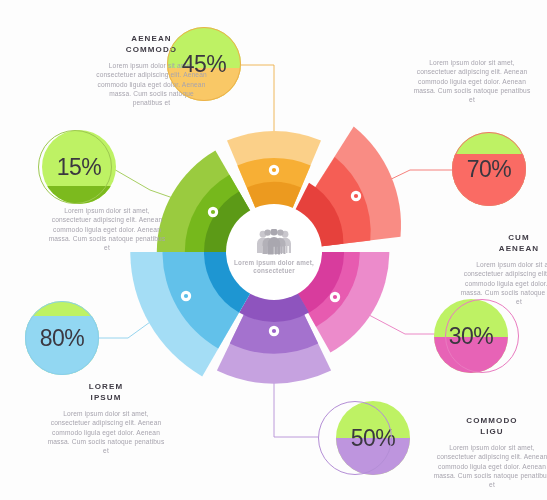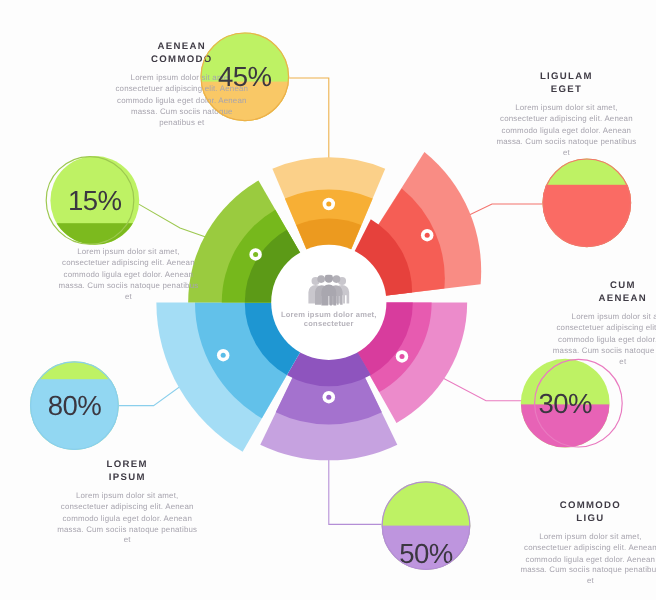--- a/index.html
+++ b/index.html
@@ -165,46 +165,43 @@
     <span class="num">15%</span>
   </div>
   <div class="ring" style="left:38px;top:130px;width:74px;height:74px;border-width:1px;border-color:#9DC850;"></div>
 
   <div class="blk ta-c" style="left:15px;top:206px;width:120px;">
     <p class="bdy">Lorem ipsum dolor sit amet, consectetuer adipiscing elit. Aenean commodo ligula eget dolor. Aenean massa. Cum sociis natoque penatibus et</p>
   </div>
 
   <div class="pct" style="left:452px;top:132px;width:74px;height:74px;">
     <div class="fill" style="height:70%;background:#FA6B64;"></div>
+    <span class="num">70%</span>
   </div>
   <div class="ring" style="left:452px;top:132px;width:74px;height:74px;border-width:1px;border-color:#F4736D;"></div>
 
   <div class="blk ta-c" style="left:380px;top:58px;width:120px;">
-    <div class="ttl">
-      <span>LIGULAM</span><br>
-      <span>EGET</span>
-    </div>
     <p class="bdy">Lorem ipsum dolor sit amet, consectetuer adipiscing elit. Aenean commodo ligula eget dolor. Aenean massa. Cum sociis natoque penatibus et</p>
   </div>
 
   <div class="pct" style="left:434px;top:299px;width:74px;height:74px;">
     <div class="fill" style="height:48%;background:#E763B6;"></div>
     <span class="num">30%</span>
   </div>
   <div class="ring" style="left:445px;top:299px;width:74px;height:74px;border-width:1px;border-color:#E97BC0;"></div>
 
   <div class="blk ta-c" style="left:428px;top:232px;width:118px;">
     <div class="ttl">
       <span>CUM</span><br>
       <span>AENEAN</span>
     </div>
     <p class="bdy">Lorem ipsum dolor sit amet, consectetuer adipiscing elit. Aenean commodo ligula eget dolor. Aenean massa. Cum sociis natoque penatibus et</p>
   </div>
 
-  <div class="pct" style="left:318px;top:401px;width:74px;height:74px;align-items:flex-end;">
+  <div class="pct" style="left:336px;top:401px;width:74px;height:74px;">
     <div class="fill" style="height:50%;background:#BE95DE;"></div>
     <span class="num">50%</span>
   </div>
   <div class="ring" style="left:318px;top:401px;width:74px;height:74px;border-width:1px;border-color:#B48ED6;"></div>
 
   <div class="blk ta-c" style="left:400px;top:415px;width:120px;">
     <div class="ttl">
       <span>COMMODO</span><br>
       <span>LIGU</span>
     </div>

